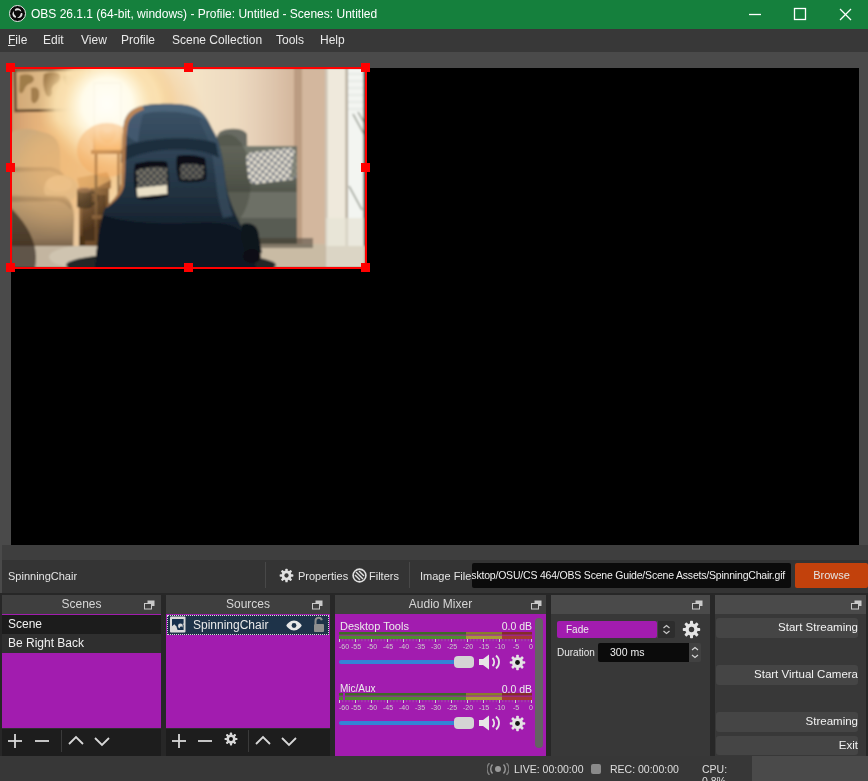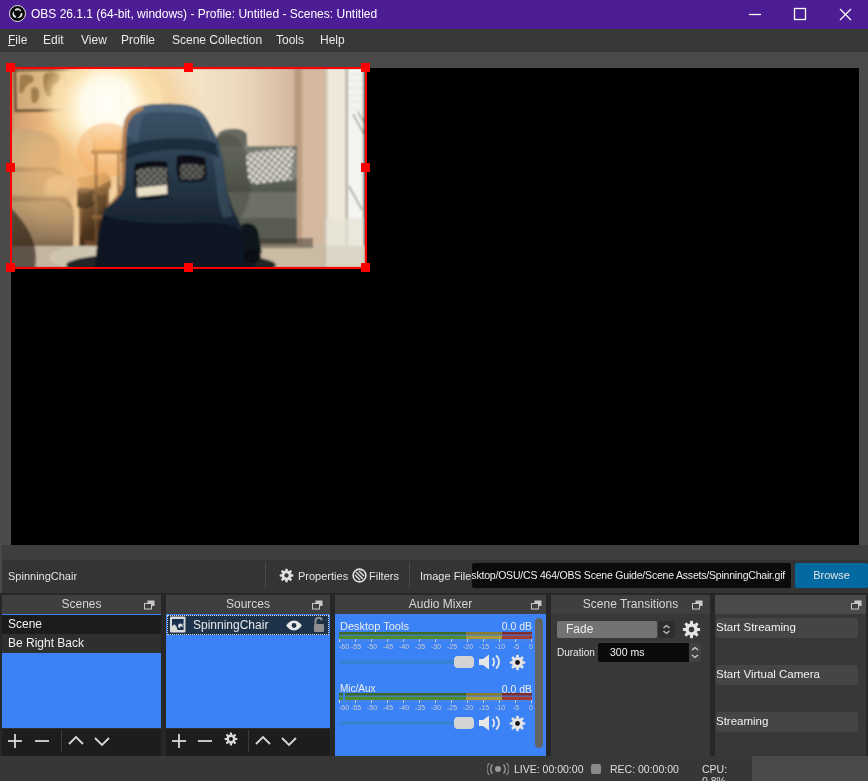--- a/index.html
+++ b/index.html
@@ -1,34 +1,34 @@
 <!DOCTYPE html>
 <html><head><meta charset="utf-8"><style>
 *{margin:0;padding:0;box-sizing:border-box}
 html,body{width:868px;height:781px;overflow:hidden;background:#4a4a4a;font-family:"Liberation Sans",sans-serif;}
 .abs{position:absolute}
 #win{position:relative;width:868px;height:781px;background:#4a4a4a}
-#titlebar{position:absolute;left:0;top:0;width:868px;height:29px;background:#4c1d95;color:#fff}
+#titlebar{position:absolute;left:0;top:0;width:868px;height:29px;background:#15803d;color:#fff}
 #title-text{position:absolute;left:31px;top:7px;font-size:12px;color:#fff;letter-spacing:0}
 #menubar{position:absolute;left:0;top:29px;width:868px;height:23px;background:#383838;color:#e9e9e9;font-size:12px}
 .mitem{position:absolute;top:4px}
 #canvas{position:absolute;left:11px;top:68px;width:848px;height:477px;background:#000}
 #shot{position:absolute;left:11px;top:68px;width:355px;height:200px}
 .redline{position:absolute;background:#ff0000;z-index:20}
 .handle{position:absolute;width:9px;height:9px;background:#ff0000;z-index:21}
 #belowstrip{position:absolute;left:2px;top:545px;width:866px;height:15px;background:#3e3e3e}
 #toolbar{position:absolute;left:2px;top:560px;width:866px;height:33px;background:#343434;color:#e4e4e4;font-size:11px}
 #darkline{position:absolute;left:0px;top:593px;width:868px;height:2px;background:#272727}
 .panel-gap{position:absolute;top:595px;height:161px;background:#272727}
 .phead{position:absolute;top:595px;height:19px;background:#3f3f3f;color:#d6d6d6;font-size:12px;text-align:center;line-height:19px}
 .pbody{position:absolute;top:614px;height:142px}
-.dark{background:#3b82f6}
+.dark{background:#a21caf}
 .gray{background:#383838}
 #statusbar{position:absolute;left:0;top:756px;width:752px;height:25px;background:#373737;color:#dfdfdf;font-size:10.5px}
-.ctrlbtn{position:absolute;left:716px;width:142px;height:19.5px;background:#454545;border-radius:3px;color:#f2f2f2;font-size:11.5px;text-align:left;line-height:19.5px}
+.ctrlbtn{position:absolute;left:716px;width:142px;height:19.5px;background:#454545;border-radius:3px;color:#f2f2f2;font-size:11.5px;text-align:right;line-height:19.5px}
 .srow{position:absolute;left:0;width:100%;height:19px;font-size:12px;color:#f0f0f0;line-height:19px;padding-left:6px}
 svg{display:block}
 </style></head>
 <body>
 <div id="win">
 
 <div id="titlebar">
   <svg class="abs" style="left:9px;top:5px" width="17" height="17" viewBox="0 0 17 17">
     <circle cx="8.5" cy="8.5" r="8" fill="#0a0a0a" stroke="#e8e8e8" stroke-width="1"></circle>
     <g fill="#e2e2e2">
@@ -312,35 +312,34 @@
       <line x1="7" y1="3" x2="12" y2="8"></line>
       <line x1="3" y1="7" x2="8" y2="12"></line>
     </g>
   </svg>
   <div class="abs" style="left:367px;top:10px">Filters</div>
   <div class="abs" style="left:407px;top:2px;width:1px;height:26px;background:#222;border-right:1px solid #484848"></div>
   <div class="abs" style="left:418px;top:10px">Image File</div>
   <div class="abs" style="left:470px;top:3px;width:319px;height:25px;background:#0b0b0b;border-radius:2px;color:#f0f0f0;line-height:25px;overflow:hidden">
         <span style="position:absolute;right:6px;top:0;white-space:nowrap;font-size:10.5px;letter-spacing:-0.2px">Desktop/OSU/CS 464/OBS Scene Guide/Scene Assets/SpinningChair.gif</span>
       </div>
-  <div class="abs" style="left:793px;top:3px;width:73px;height:25px;background:#0369a1;border-radius:2px;text-align:center;line-height:25px">Browse</div>
+  <div class="abs" style="left:793px;top:3px;width:73px;height:25px;background:#c2410c;border-radius:2px;text-align:center;line-height:25px">Browse</div>
 </div>
 <div id="darkline"></div>
 
 <div class="panel-gap" style="left:0;width:2px"></div>
 <div class="panel-gap" style="left:161px;width:5px"></div>
 <div class="panel-gap" style="left:330px;width:5px"></div>
 <div class="panel-gap" style="left:546px;width:5px"></div>
 <div class="panel-gap" style="left:710px;width:5px"></div>
 <div class="panel-gap" style="left:866px;width:2px"></div>
 
 <div class="phead" style="left:166px;width:164px">Sources</div>
 <div class="phead" style="left:2px;width:159px">Scenes</div>
 <div class="phead" style="left:335px;width:211px">Audio Mixer</div>
-<div class="phead" style="left:551px;width:159px">Scene Transitions</div>
 
 <svg class="abs" style="left:144px;top:600px;z-index:5" width="11" height="10" viewBox="0 0 11 10">
       <rect x="3.5" y="0.5" width="7" height="5.5" fill="#c9c9c9"></rect>
       <rect x="0.5" y="3.5" width="7" height="5.5" fill="#3f3f3f" stroke="#c9c9c9"></rect>
     </svg>
 <svg class="abs" style="left:312px;top:600px;z-index:5" width="11" height="10" viewBox="0 0 11 10">
       <rect x="3.5" y="0.5" width="7" height="5.5" fill="#c9c9c9"></rect>
       <rect x="0.5" y="3.5" width="7" height="5.5" fill="#3f3f3f" stroke="#c9c9c9"></rect>
     </svg>
 <svg class="abs" style="left:531px;top:600px;z-index:5" width="11" height="10" viewBox="0 0 11 10">
@@ -651,21 +650,21 @@
         <rect x="13.06" y="7.16" width="3.22" height="2.68" rx="0.72"></rect>
       </g>
     </g>
     <circle cx="8.5" cy="8.5" r="2.42" fill="#141414"></circle>
   </svg>
 
   <div class="abs" style="left:200px;top:4px;width:8px;height:130px;background:#636363;border-radius:4px"></div>
 </div>
 
 <div class="pbody gray" style="left:551px;width:159px">
-  <div class="abs" style="left:6px;top:7px;width:100px;height:17px;background:#737373;border-radius:2px;color:#ececec;font-size:12px;line-height:17px;padding-left:9px">Fade</div>
+  <div class="abs" style="left:6px;top:7px;width:100px;height:17px;background:#a21caf;border-radius:2px;color:#ececec;font-size:10px;line-height:17px;padding-left:9px">Fade</div>
   <div class="abs" style="left:106px;top:7px;width:18px;height:17px;background:#2d2d2d;border-radius:0 2px 2px 0;border-left:1px solid #444"></div>
   <svg class="abs" style="left:110px;top:10px" width="11" height="11" viewBox="0 0 11 11">
     <g stroke="#c8c8c8" stroke-width="1.2" fill="none">
       <polyline points="2.5,4 5.5,1.5 8.5,4"></polyline>
       <polyline points="2.5,7 5.5,9.5 8.5,7"></polyline>
     </g>
   </svg>
   <svg class="abs" style="left:131px;top:6px" width="19" height="19" viewBox="0 0 19 19">
     <g fill="#e4e4e4">
       <circle cx="9.5" cy="9.5" r="6.2"></circle>
@@ -692,20 +691,21 @@
       <polyline points="2,5 5,2.5 8,5"></polyline>
       <polyline points="2,10 5,12.5 8,10"></polyline>
     </g>
   </svg>
 </div>
 
 <div class="pbody gray" style="left:715px;width:151px"></div>
 <div class="ctrlbtn" style="top:618px">Start Streaming</div>
 <div class="ctrlbtn" style="top:665px">Start Virtual Camera</div>
 <div class="ctrlbtn" style="top:712px">Streaming</div>
+<div class="ctrlbtn" style="top:735.5px">Exit</div>
 
 <div id="statusbar">
   <svg class="abs" style="left:487px;top:7px" width="22" height="12" viewBox="0 0 22 12">
     <circle cx="11" cy="6" r="3" fill="#9a9a9a"></circle>
     <path d="M5.5 1.5 A6.5 6.5 0 0 0 5.5 10.5 M16.5 1.5 A6.5 6.5 0 0 1 16.5 10.5" fill="none" stroke="#9a9a9a" stroke-width="1.4"></path>
     <path d="M2.5 0 A8.5 8.5 0 0 0 2.5 12 M19.5 0 A8.5 8.5 0 0 1 19.5 12" fill="none" stroke="#9a9a9a" stroke-width="1.4" opacity="0.7"></path>
   </svg>
   <div class="abs" style="left:514px;top:7px">LIVE: 00:00:00</div>
   <div class="abs" style="left:591px;top:8px;width:10px;height:10px;background:#8a8a8a;border-radius:2px"></div>
   <div class="abs" style="left:610px;top:7px">REC: 00:00:00</div>

